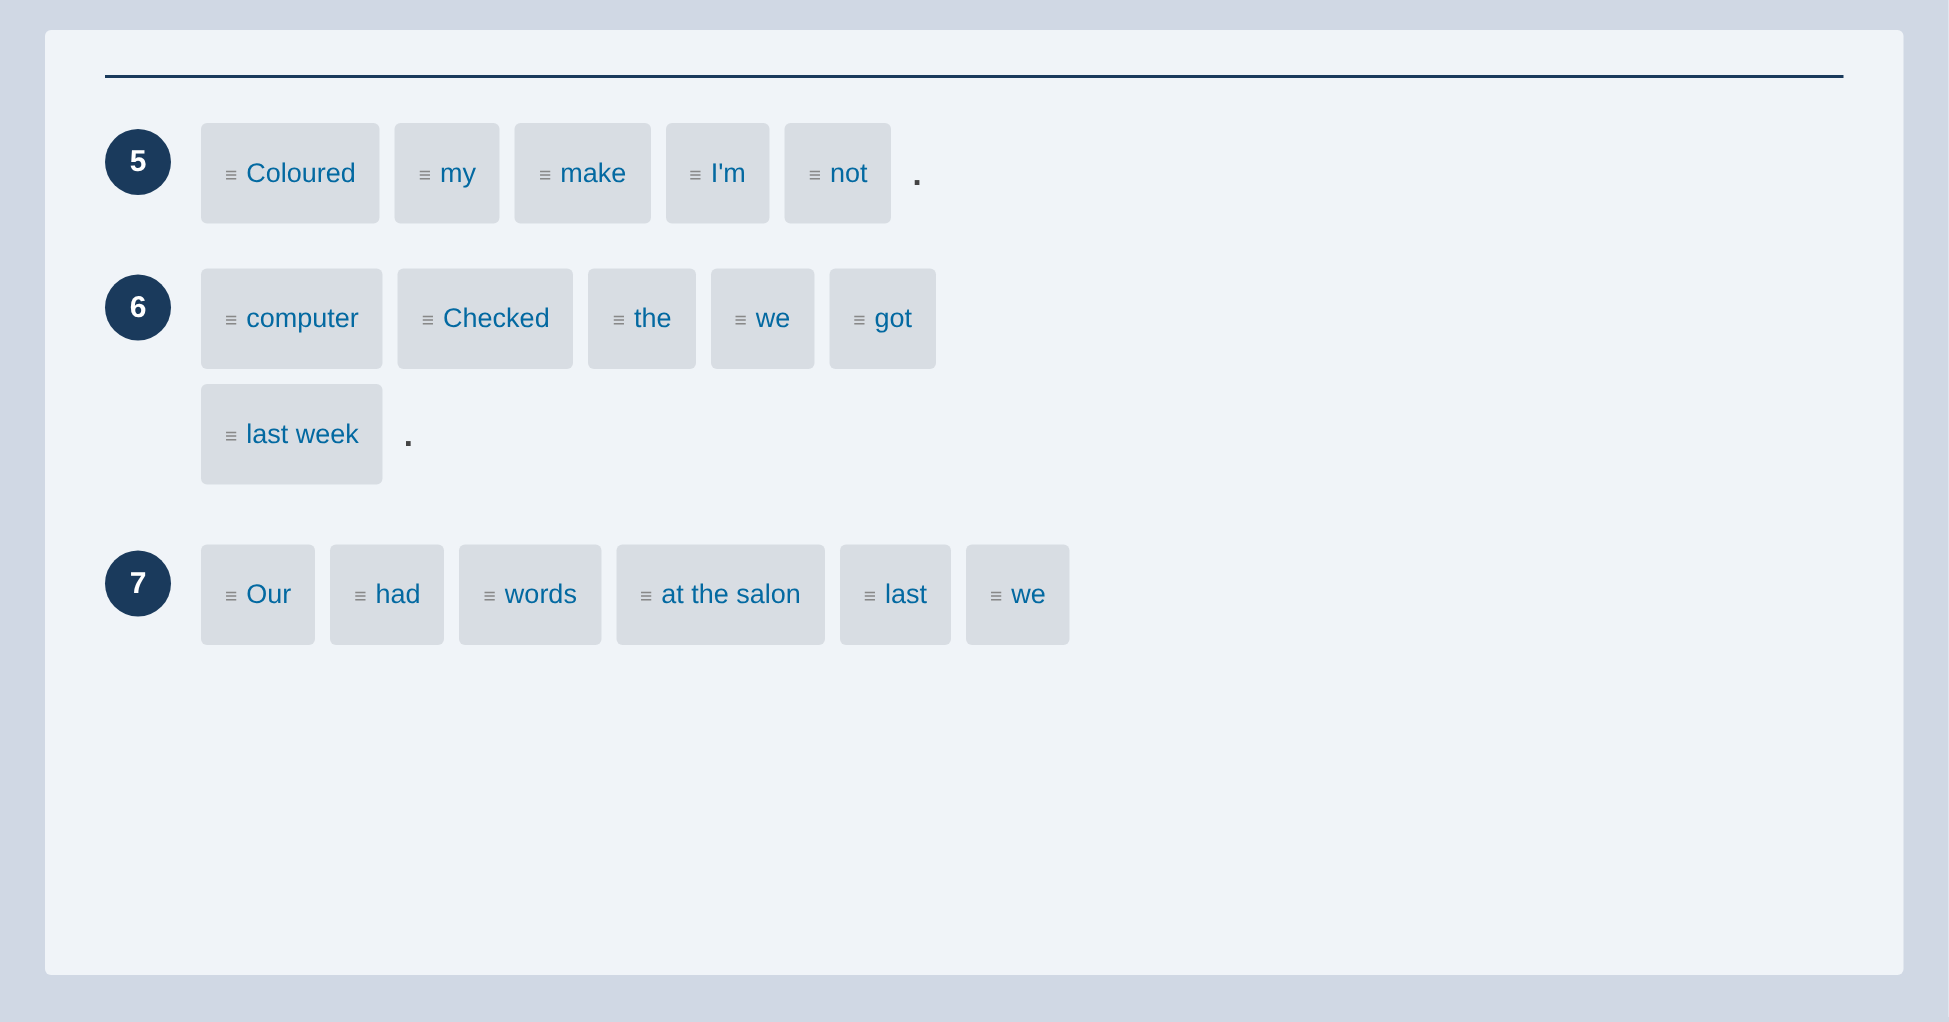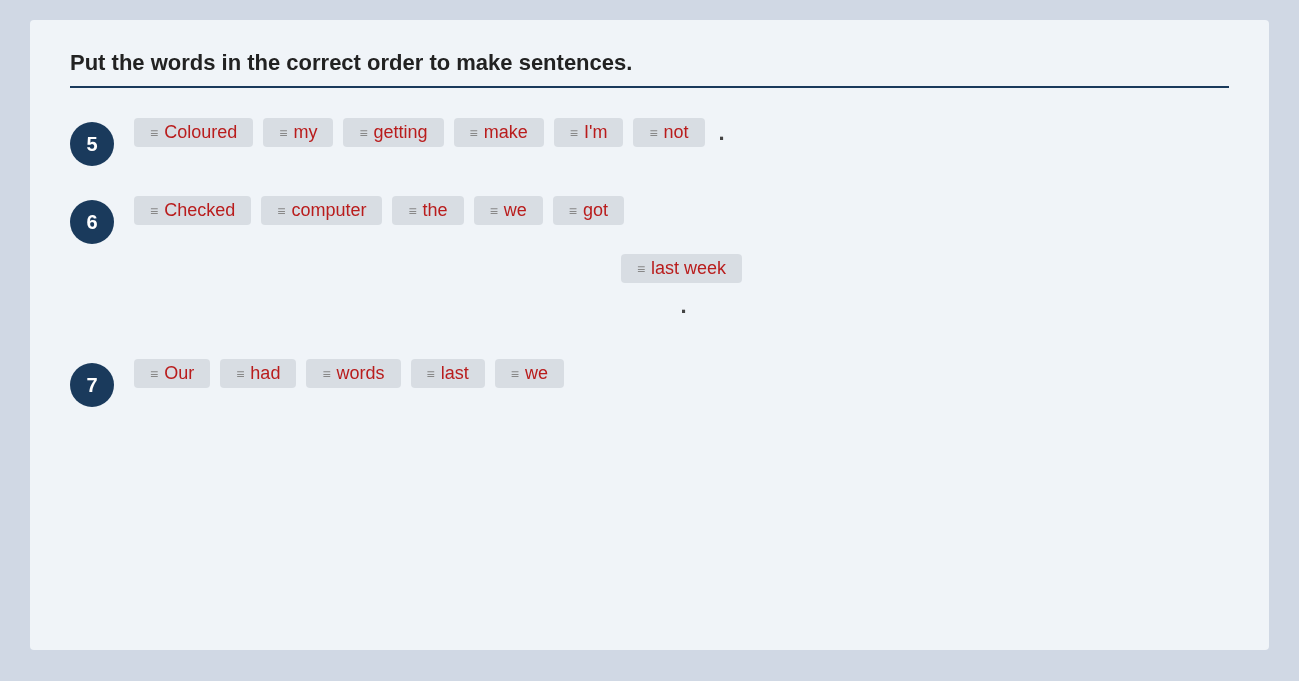--- a/index.html
+++ b/index.html
@@ -65,23 +65,23 @@
       display: flex;
       flex-wrap: wrap;
       align-items: center;
       gap: 10px;
       flex: 1;
     }
 
     .word-chip {
       background: #d8dde3;
       border-radius: 4px;
-      padding: 4px 16px;
+      padding: 23px 16px;
       font-size: 18px;
-      color: #b91c1c;
+      color: #0369a1;
       display: flex;
       align-items: center;
       gap: 6px;
       cursor: grab;
       user-select: none;
     }
 
     .word-chip::before {
       content: '≡';
       color: #888;
@@ -94,43 +94,38 @@
       font-weight: bold;
       margin-left: 4px;
     }
 
     .q6-second-line {
       display: flex;
       align-items: center;
       gap: 10px;
       margin-top: 10px;
       margin-left: 64px;
-      flex-direction: column;
     }
   </style>
 </head>
 <body>
 
 <div class="main-container">
-  <div class="instruction">Put the words in the correct order to make sentences.</div>
   <hr class="divider">
 
   <div class="question-row">
     <div class="question-number">
       <span>5</span>
     </div>
     <div class="words-area">
       <div class="word-chip">
         <span>Coloured</span>
       </div>
       <div class="word-chip">
         <span>my</span>
-      </div>
-      <div class="word-chip">
-        <span>getting</span>
       </div>
       <div class="word-chip">
         <span>make</span>
       </div>
       <div class="word-chip">
         <span>I'm</span>
       </div>
       <div class="word-chip">
         <span>not</span>
       </div>
@@ -138,24 +133,24 @@
     </div>
   </div>
 
   <div style="margin-bottom: 40px;">
     <div class="question-row" style="margin-bottom: 0;">
       <div class="question-number">
         <span>6</span>
       </div>
       <div class="words-area">
         <div class="word-chip">
-          <span>Checked</span>
+          <span>computer</span>
         </div>
         <div class="word-chip">
-          <span>computer</span>
+          <span>Checked</span>
         </div>
         <div class="word-chip">
           <span>the</span>
         </div>
         <div class="word-chip">
           <span>we</span>
         </div>
         <div class="word-chip">
           <span>got</span>
         </div>
@@ -177,20 +172,23 @@
       <div class="word-chip">
         <span>Our</span>
       </div>
       <div class="word-chip">
         <span>had</span>
       </div>
       <div class="word-chip">
         <span>words</span>
       </div>
       <div class="word-chip">
+        <span>at the salon</span>
+      </div>
+      <div class="word-chip">
         <span>last</span>
       </div>
       <div class="word-chip">
         <span>we</span>
       </div>
     </div>
   </div>
 </div>
 
 </body></html>

